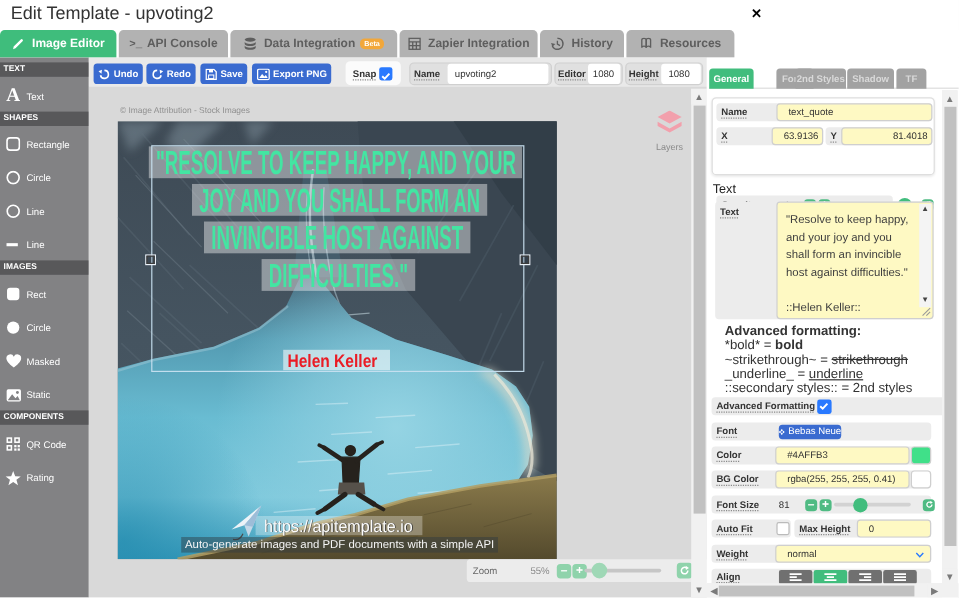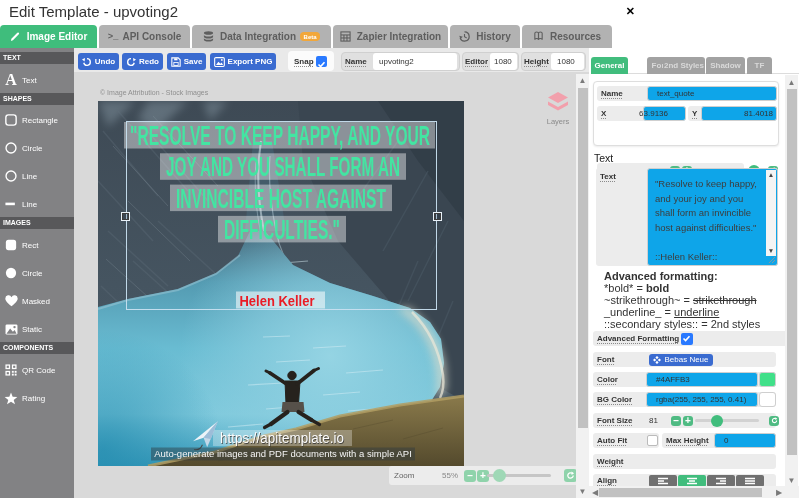--- a/index.html
+++ b/index.html
@@ -69,21 +69,21 @@
 #rpanel { position:absolute; left:589px; top:48px; width:210px; height:450px; background:#fff; }
 #rtabs { position:absolute; left:2px; top:9px; height:17px; width:208px; border-bottom:1px solid #dcdcdc; }
 .rtab { position:absolute; top:0; height:17px; border-radius:3px 3px 0 0; background:#a2a2a2;
   color:#d9d9d9; font-size:8px; font-weight:bold; display:flex; align-items:center; justify-content:center; white-space:nowrap; }
 .rtab.active { background:#41bd7d; color:#fff; }
 #rcontent { position:absolute; left:0px; top:27px; width:196px; height:412px; overflow:hidden; }
 .card { position:absolute; left:4px; width:186px; background:#fff; border:1px solid #dedede;
   border-radius:4px; box-shadow:0 1px 2px rgba(0,0,0,0.08); }
 .row { position:absolute; background:#ececec; border-radius:3px; display:flex; align-items:center; font-size:8px; color:#333; white-space:nowrap; }
 .row .rlab { font-weight:bold; padding-left:4px; text-decoration:underline dotted #8a8a8a; text-underline-offset:2px; }
-.winput { background:#0ea5e9; border:1px solid #cfcfcf; border-radius:3px; font-size:8px; color:#333;
+.winput { background:#fef9c3; border:1px solid #cfcfcf; border-radius:3px; font-size:8px; color:#333;
   display:flex; align-items:center; white-space:nowrap; }
 .gsq { background:#4fbb83; border-radius:3px; color:#fff; display:flex; align-items:center;
   justify-content:center; font-weight:bold; }
 .slider { background:#d2d2d2; border-radius:3px; position:relative; }
 .sthumb { position:absolute; background:#41bd7d; border-radius:50%; }
 </style>
 </head>
 <body>
 <div id="app">
 
@@ -476,21 +476,21 @@
     </div>
     <div id="rcontent">
 
       <div class="card" style="top:6px;height:65px;"></div>
       <div class="row" style="left:8px;top:11px;width:180px;height:15px;">
         <span class="rlab" style="width:44px;">Name</span>
         <div class="winput" style="position:absolute;left:50px;top:0;width:130px;height:15px;padding-left:9px;">text_quote</div>
       </div>
       <div class="row" style="left:8px;top:31px;width:89px;height:15px;">
         <span class="rlab" style="width:12px;">X</span>
-        <div class="winput" style="position:absolute;left:46px;top:0;width:43px;height:15px;justify-content:flex-end;padding-right:17px;">63.9136</div>
+        <div class="winput" style="position:absolute;left:46px;top:0;width:43px;height:15px;justify-content:flex-end;padding-right:3px;">63.9136</div>
       </div>
       <div class="row" style="left:99px;top:31px;width:89px;height:15px;">
         <span class="rlab" style="width:12px;">Y</span>
         <div class="winput" style="position:absolute;left:13px;top:0;width:76px;height:15px;justify-content:flex-end;padding-right:3px;">81.4018</div>
       </div>
       <div class="row" style="left:8px;top:49px;width:147px;height:15px;margin-top:39px;">
         <span class="rlab" style="width:42px;">Opacity</span>
         <span style="margin-left:15px;">1</span>
         <div class="gsq" style="position:absolute;left:73px;top:2.5px;width:10px;height:10px;font-size:10px;">–</div>
         <div class="gsq" style="position:absolute;left:85px;top:2.5px;width:10px;height:10px;font-size:10px;">+</div>
@@ -532,21 +532,21 @@
 
       <div class="row" style="left:4px;top:256px;width:220px;height:15px;">
         <span class="rlab" style="width:auto;">Advanced Formatting</span>
         <div style="position:absolute;left:88px;top:1.5px;width:12px;height:12px;background:#2979ff;border-radius:2px;">
           <svg width="11" height="11" viewBox="0 0 11 11">
               <path d="M2.5 5.5 L4.6 7.6 L8.5 3.3" fill="none" stroke="#fff" stroke-width="1.6"></path>
             </svg></div>
       </div>
       <div class="row" style="left:4px;top:277px;width:183px;height:15px;">
         <span class="rlab" style="width:42px;">Font</span>
-        <div style="position:absolute;left:56px;top:1.5px;height:12px;width:64px;background:#3a6bd0;border-radius:3px;color:#fff;font-size:8px;display:flex;align-items:center;justify-content:center;white-space:nowrap;">
+        <div style="position:absolute;left:56px;top:1.5px;height:12px;width:52px;background:#3a6bd0;border-radius:3px;color:#fff;font-size:8px;display:flex;align-items:center;justify-content:center;white-space:nowrap;">
           <svg width="8" height="8" viewBox="0 0 10 10" style="margin-right:3px;">
               <path d="M5 0 L7 2 L5 4 L3 2 Z M8 3 L10 5 L8 7 L6 5 Z M5 6 L7 8 L5 10 L3 8 Z M2 3 L4 5 L2 7 L0 5 Z" fill="#fff"></path>
             </svg>
           Bebas Neue</div>
       </div>
       <div class="row" style="left:4px;top:297px;width:183px;height:15px;">
         <span class="rlab" style="width:44px;">Color</span>
         <div class="winput" style="position:absolute;left:53px;top:0;width:112px;height:15px;padding-left:9px;">#4AFFB3</div>
         <div style="position:absolute;left:166px;top:0;width:17px;height:15px;background:#40e089;border:1px solid #cfcfcf;border-radius:3px;"></div>
       </div>
@@ -573,20 +573,25 @@
       <div class="row" style="left:4px;top:358px;width:66px;height:15px;">
         <span class="rlab" style="width:40px;">Auto Fit</span>
         <div style="position:absolute;left:54px;top:2px;width:11px;height:11px;background:#fff;border:1px solid #bbb;border-radius:2px;"></div>
       </div>
       <div class="row" style="left:73px;top:358px;width:114px;height:15px;">
         <span class="rlab" style="width:52px;">Max Height</span>
         <div class="winput" style="position:absolute;left:52px;top:0;width:62px;height:15px;padding-left:9px;">0</div>
       </div>
       <div class="row" style="left:4px;top:379px;width:183px;height:15px;">
         <span class="rlab" style="width:44px;">Weight</span>
+        <div class="winput" style="position:absolute;left:53px;top:0;width:130px;height:15px;padding-left:9px;">normal
+          <svg style="position:absolute;right:5px;top:5px;" width="7" height="5" viewBox="0 0 8 6">
+              <path d="M0.5 1 L4 4.8 L7.5 1" fill="none" stroke="#2979ff" stroke-width="1.4"></path>
+            </svg>
+        </div>
       </div>
       <div class="row" style="left:4px;top:399px;width:183px;height:13px;border-radius:3px 3px 0 0;">
         <span class="rlab" style="width:44px;border-bottom:none;">Align</span>
         <svg style="position:absolute;left:56px;top:1px;" width="116" height="12" viewBox="0 0 116 12">
           <rect x="0" y="0" width="28" height="12" rx="2" fill="#707070"></rect>
           <rect x="29" y="0" width="28" height="12" rx="2" fill="#41bd7d"></rect>
           <rect x="58" y="0" width="28" height="12" rx="2" fill="#707070"></rect>
           <rect x="87" y="0" width="28" height="12" rx="2" fill="#707070"></rect>
           <g stroke="#fff" stroke-width="1.5">
             <line x1="9" y1="3.5" x2="19" y2="3.5"></line>

